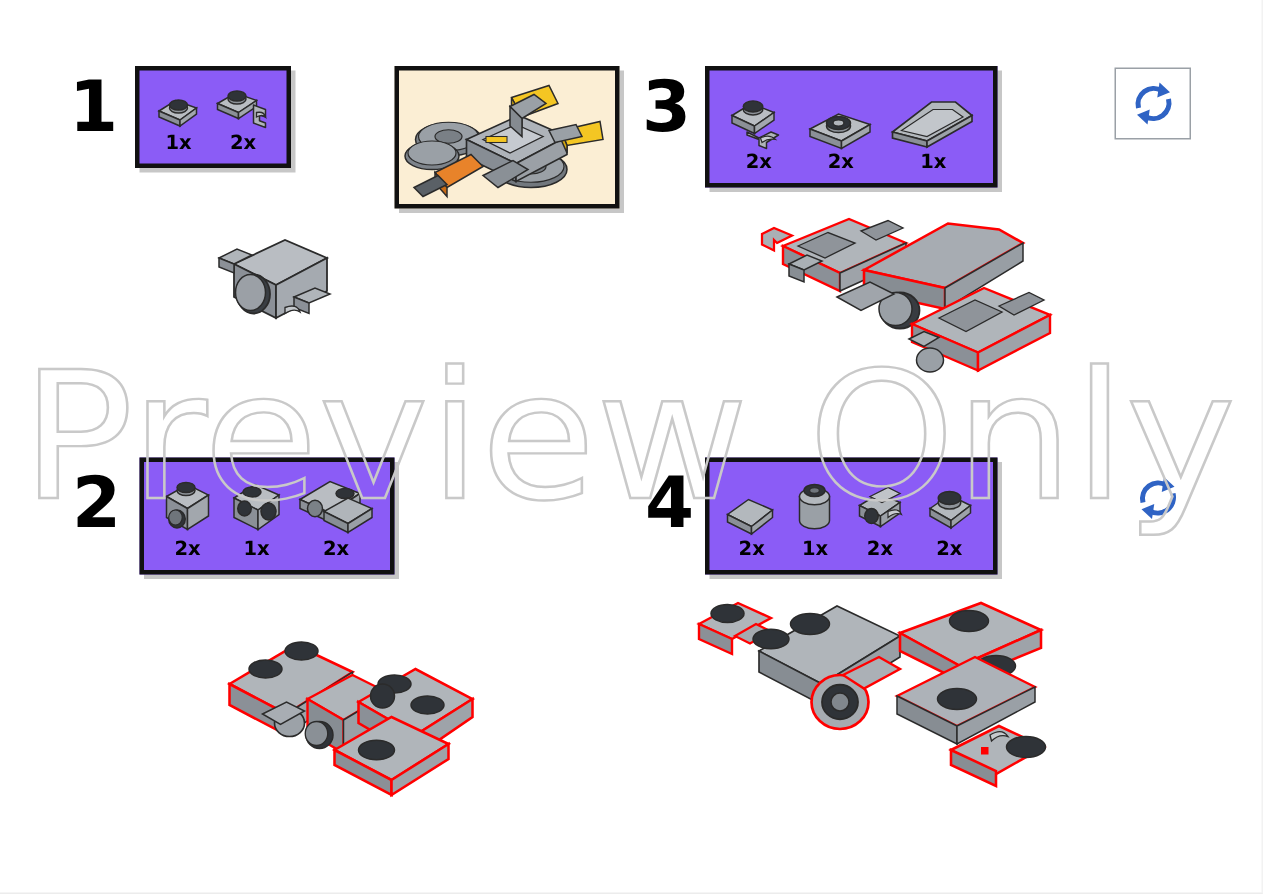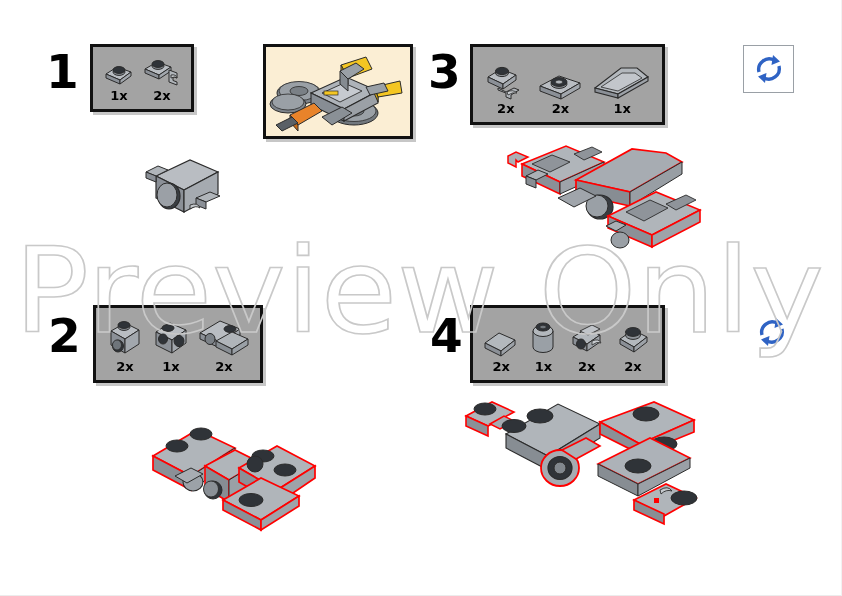--- a/index.html
+++ b/index.html
@@ -29,21 +29,21 @@
     font-size: 47px;
     line-height: 47px;
     color: #000000;
     letter-spacing: -1px;
     z-index: 6;
   }
 
   
   .parts-box {
     position: absolute;
-    background: #a3a3a3;
+    background: #8b5cf6;
     border: 3px solid #111111;
     box-sizing: border-box;
     box-shadow: 3px 3px 0 rgba(0,0,0,0.22);
     z-index: 5;
   }
   .preview-box {
     position: absolute;
     background: #fbeed4;
     border: 3px solid #111111;
     box-sizing: border-box;

